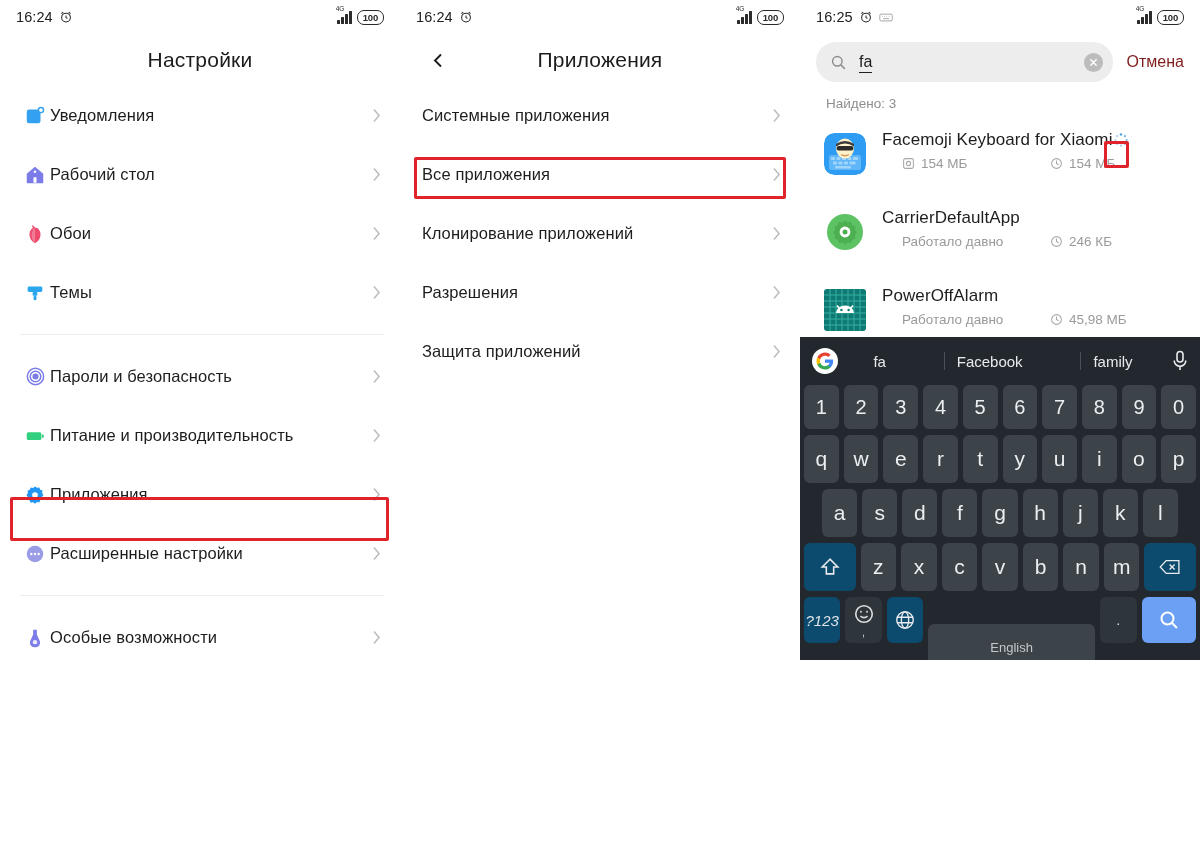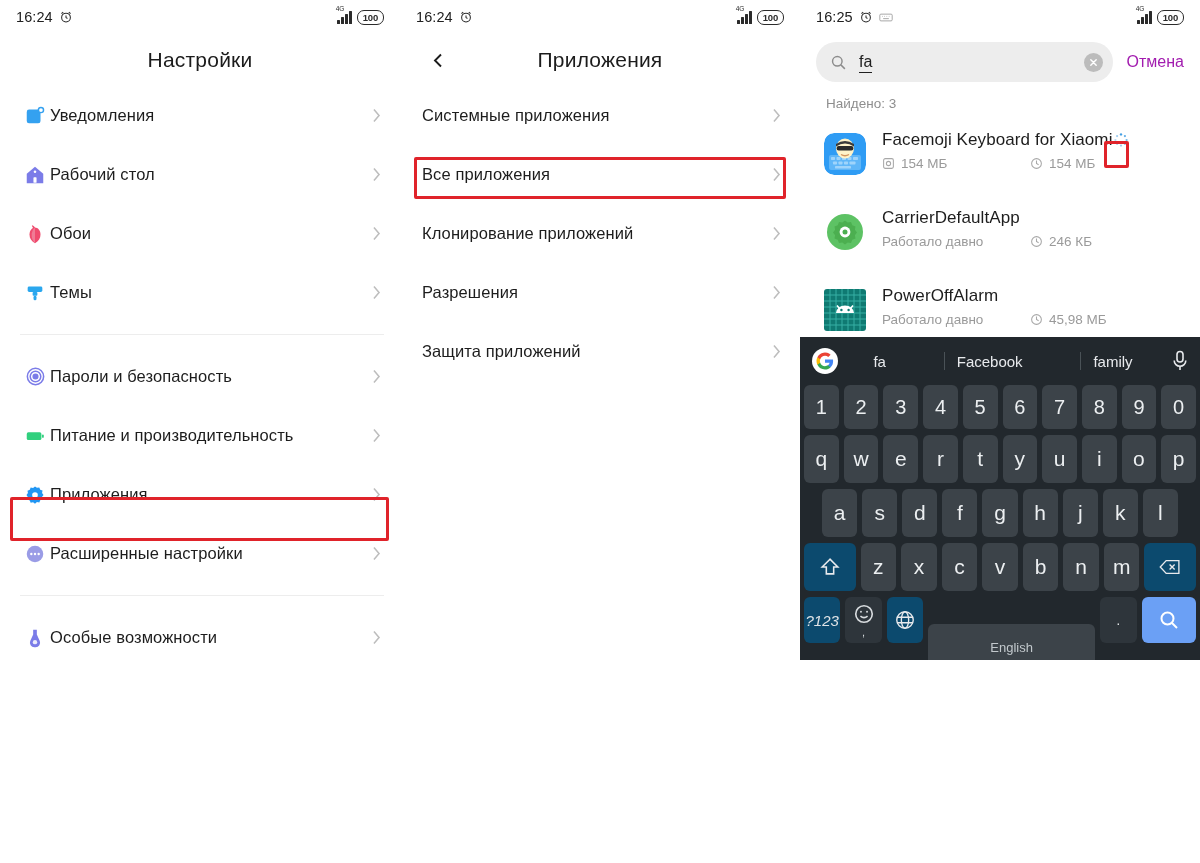--- a/index.html
+++ b/index.html
@@ -77,28 +77,28 @@
   .search-text {
     flex: 1; font-size: 16px; color: #202020;
     border-bottom: 1.5px solid #202020; display: inline-block; width: auto;
     align-self: center; max-width: max-content; line-height: 20px;
   }
   .clear-btn {
     width: 19px; height: 19px; border-radius: 50%; background: #bcbcbc;
     display: flex; align-items: center; justify-content: center; flex: 0 0 19px; margin-left: auto;
   }
   .clear-btn svg { width: 9px; height: 9px; }
-  .cancel { font-size: 16px; color: #a21caf; padding: 0 2px; }
+  .cancel { font-size: 16px; color: #7f1d1d; padding: 0 2px; }
   .found { font-size: 13.5px; color: #8e8e8e; padding: 6px 0 10px 26px; }
 
   .app-row { display: flex; padding: 9px 16px 9px 24px; gap: 16px; align-items: flex-start; height: 78px; }
   .app-icon { width: 42px; height: 42px; flex: 0 0 42px; border-radius: 10px; overflow: hidden; margin-top: 3px; }
   .app-info { flex: 1; min-width: 0; }
   .app-name { font-size: 17px; color: #1d1d1d; display: flex; align-items: center; letter-spacing: .1px; }
-  .app-meta { display: flex; align-items: center; margin-top: 6px; font-size: 13.5px; color: #9a9a9a; }
+  .app-meta { display: flex; align-items: center; margin-top: 6px; font-size: 13.5px; color: #9a9a9a; margin-left: 20px; }
   .meta-cell { display: flex; align-items: center; gap: 6px; }
   .meta-cell.first { width: 148px; }
   .meta-cell svg { width: 13px; height: 13px; flex: 0 0 13px; }
   .spinner { width: 16px; height: 16px; display: block; }
 
   
   .keyboard {
     position: absolute; left: 0; bottom: 0; width: 400px; height: 323px;
     background: #22282d;
   }

